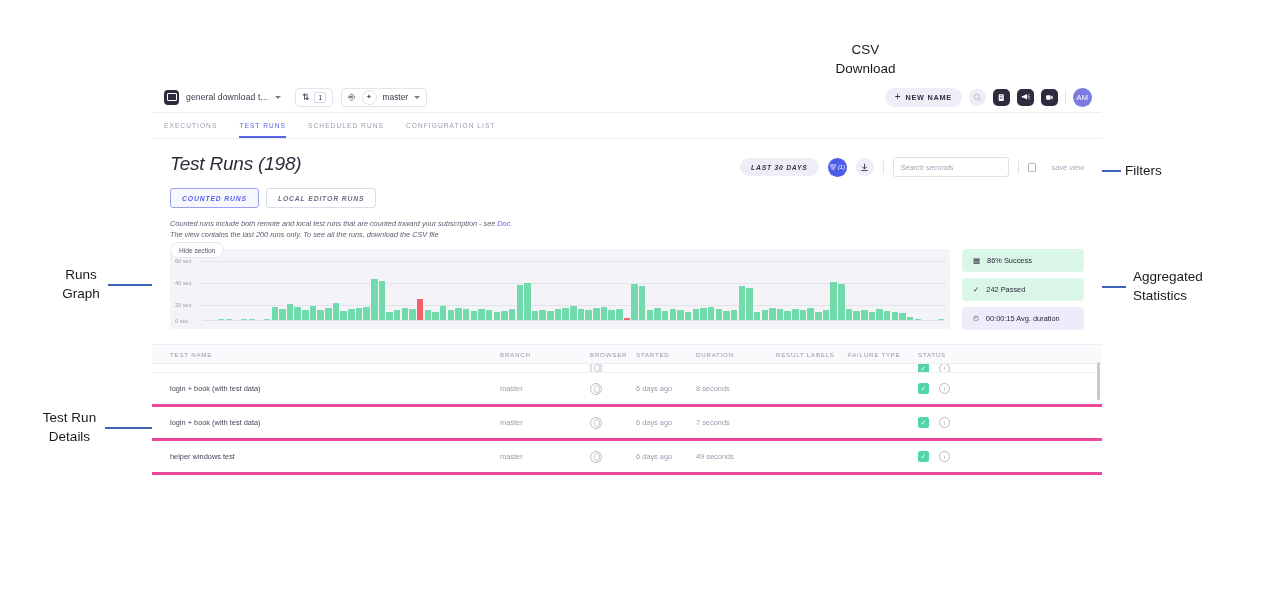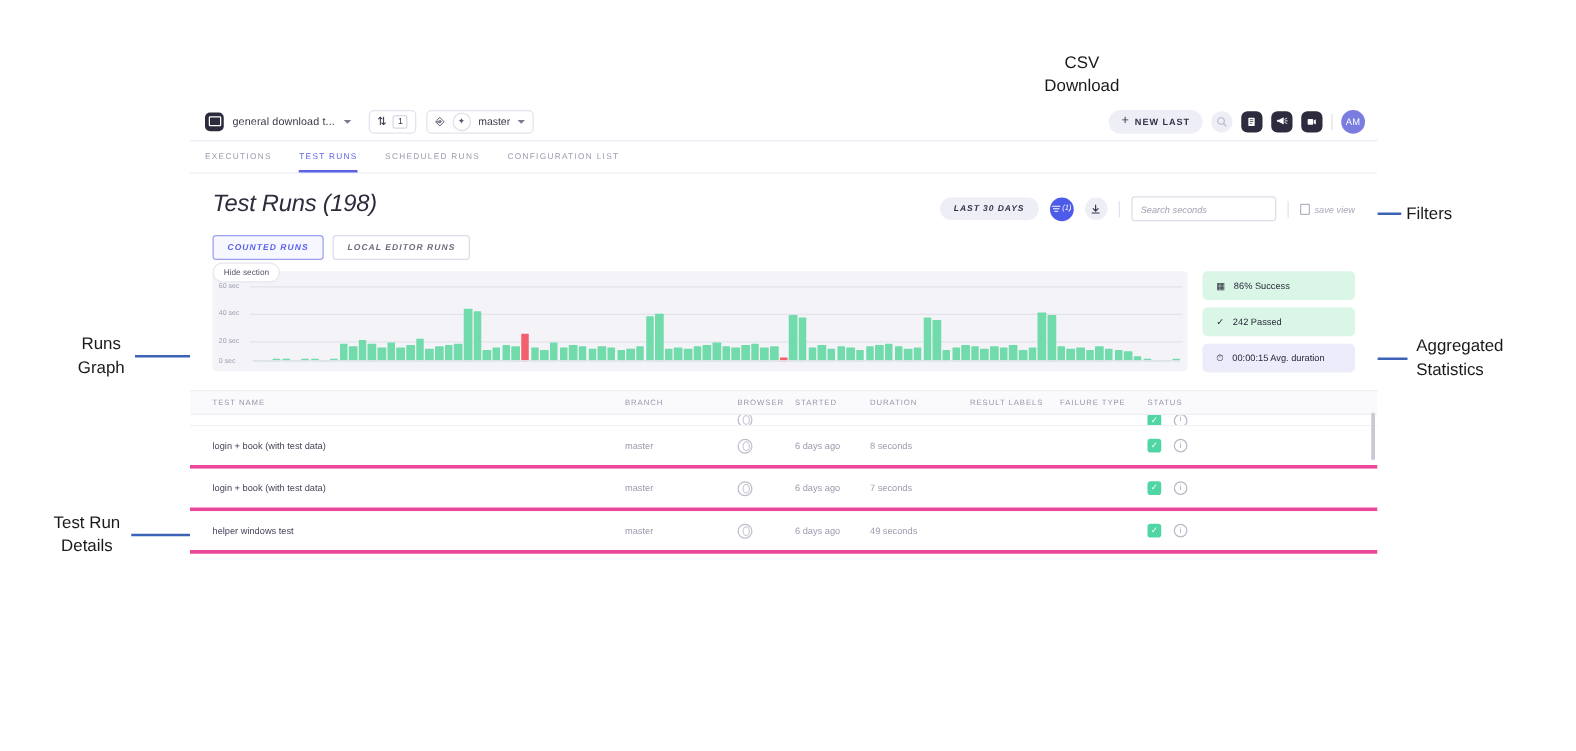--- a/index.html
+++ b/index.html
@@ -89,21 +89,21 @@
   }
   .dl-circle{
     width:18px;height:18px;border-radius:50%;background:#eeeef6;
     display:flex;align-items:center;justify-content:center;
   }
   .search-box{
     width:100px;height:18px;border:1px solid #dedee9;border-radius:3px;background:#fff;
     display:flex;align-items:center;padding:0 7px;
   }
   .search-box span{font-size:7.4px;color:#a2a2b4;}
-  .saveview{display:flex;align-items:flex-start;gap:4px;color:#a8a8bb;font-size:7.4px;}
+  .saveview{display:flex;align-items:flex-start;gap:16px;color:#a8a8bb;font-size:7.4px;}
   .saveview .bm{width:6px;height:7px;border:1px solid #b6b6c6;border-radius:1px;}
 
   .toggles{display:flex;gap:7px;margin-top:11px;}
   .tgl{
     height:18px;padding:0 11px;border-radius:3px;border:1px solid #dcdcea;background:#fff;
     display:flex;align-items:center;font-size:6.8px;letter-spacing:.85px;color:#6c6c80;font-weight:bold;
   }
   .tgl.sel{border-color:#9aa0ee;color:#5a62e8;background:#f7f7ff;}
 
   .note{margin-top:11px;font-size:7.3px;line-height:10.5px;color:#5c5c70;}
@@ -207,21 +207,21 @@
     <div class="seg branch-seg">
       <span class="glyph">⎆</span>
       <span class="hash-pill">✦</span>
       <span class="branch-name">master</span>
       <span class="caret"></span>
     </div>
 
     <div class="topbar-right">
       <div class="btn-newtest">
         <span class="plus">+</span>
-        <span>NEW LAST</span>
+        <span>NEW NAME</span>
       </div>
       <div class="ic-circle">
         <svg width="9" height="9" viewBox="0 0 16 16">
           <circle cx="6.8" cy="6.8" r="4.6" fill="none" stroke="#b6b6c8" stroke-width="1.6"></circle>
           <line x1="10.3" y1="10.3" x2="14" y2="14" stroke="#b6b6c8" stroke-width="1.6" stroke-linecap="round"></line>
         </svg>
       </div>
       <div class="ic-sq">
         <svg width="9" height="9" viewBox="0 0 16 16">
           <rect x="3" y="2" width="9" height="12" rx="1.3" fill="#fff"></rect>
@@ -284,20 +284,24 @@
             <span>save view</span>
           </div>
         </div>
       </div>
 
       <div class="toggles">
         <div class="tgl sel">COUNTED RUNS</div>
         <div class="tgl">LOCAL EDITOR RUNS</div>
       </div>
 
+      <div class="note">
+        <span>Counted runs include both remote and local test runs that are counted toward your subscription - see </span><a href="#">Doc.</a><br>
+        <span>The view contains the last 200 runs only. To see all the runs, download the CSV file</span>
+      </div>
     </div>
 
     <div class="chartzone">
       <div class="hide-chip">Hide section</div>
 
       <div class="chartbox">
         <div class="grid-line" style="top:12px;"></div>
         <div class="grid-line" style="top:34px;"></div>
         <div class="grid-line" style="top:56px;"></div>
         <div class="ylab" style="top:12px;">60 sec</div>

